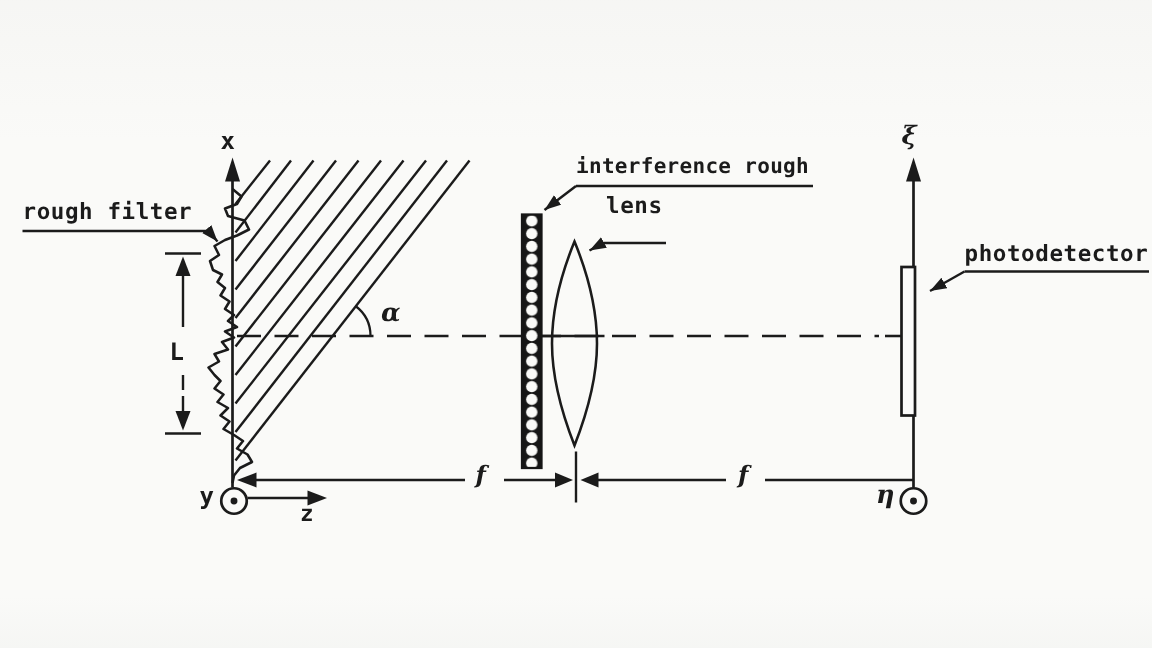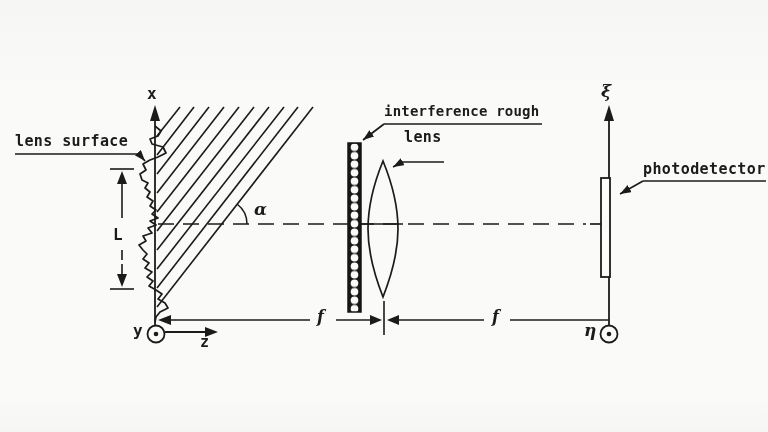--- a/index.html
+++ b/index.html
@@ -137,21 +137,21 @@
     <line x1="139" y1="154" x2="145" y2="161" marker-end="url(#arrowhead)"></line>
     <line x1="384" y1="124" x2="542" y2="124"></line>
     <line x1="384" y1="124" x2="363" y2="140" marker-end="url(#arrowhead)"></line>
     <line x1="402" y1="162" x2="444" y2="162"></line>
     <line x1="402" y1="162" x2="393" y2="167" marker-end="url(#arrowhead)"></line>
     <line x1="643" y1="181" x2="766" y2="181"></line>
     <line x1="643" y1="181" x2="620" y2="194" marker-end="url(#arrowhead)"></line>
   </g>
 </svg>
 
-<div class="lbl" style="left:15px; top:132px;">lens surface</div>
+<div class="lbl" style="left:15px; top:132px;">rough filter</div>
 <div class="lbl small" style="left:384px; top:103px;">interference rough</div>
 <div class="lbl" style="left:404px; top:128px;">lens</div>
 <div class="lbl" style="left:643px; top:160px;">photodetector</div>
 
 <div class="lbl" style="left:147px; top:84px; font-size:16px;">x</div>
 <div class="lbl" style="left:133px; top:321px; font-size:16px;">y</div>
 <div class="lbl" style="left:200px; top:333px;">z</div>
 <div class="lbl greek" style="left:601px; top:81px;">ξ</div>
 <div class="lbl greek" style="left:584px; top:320px;">η</div>
 

